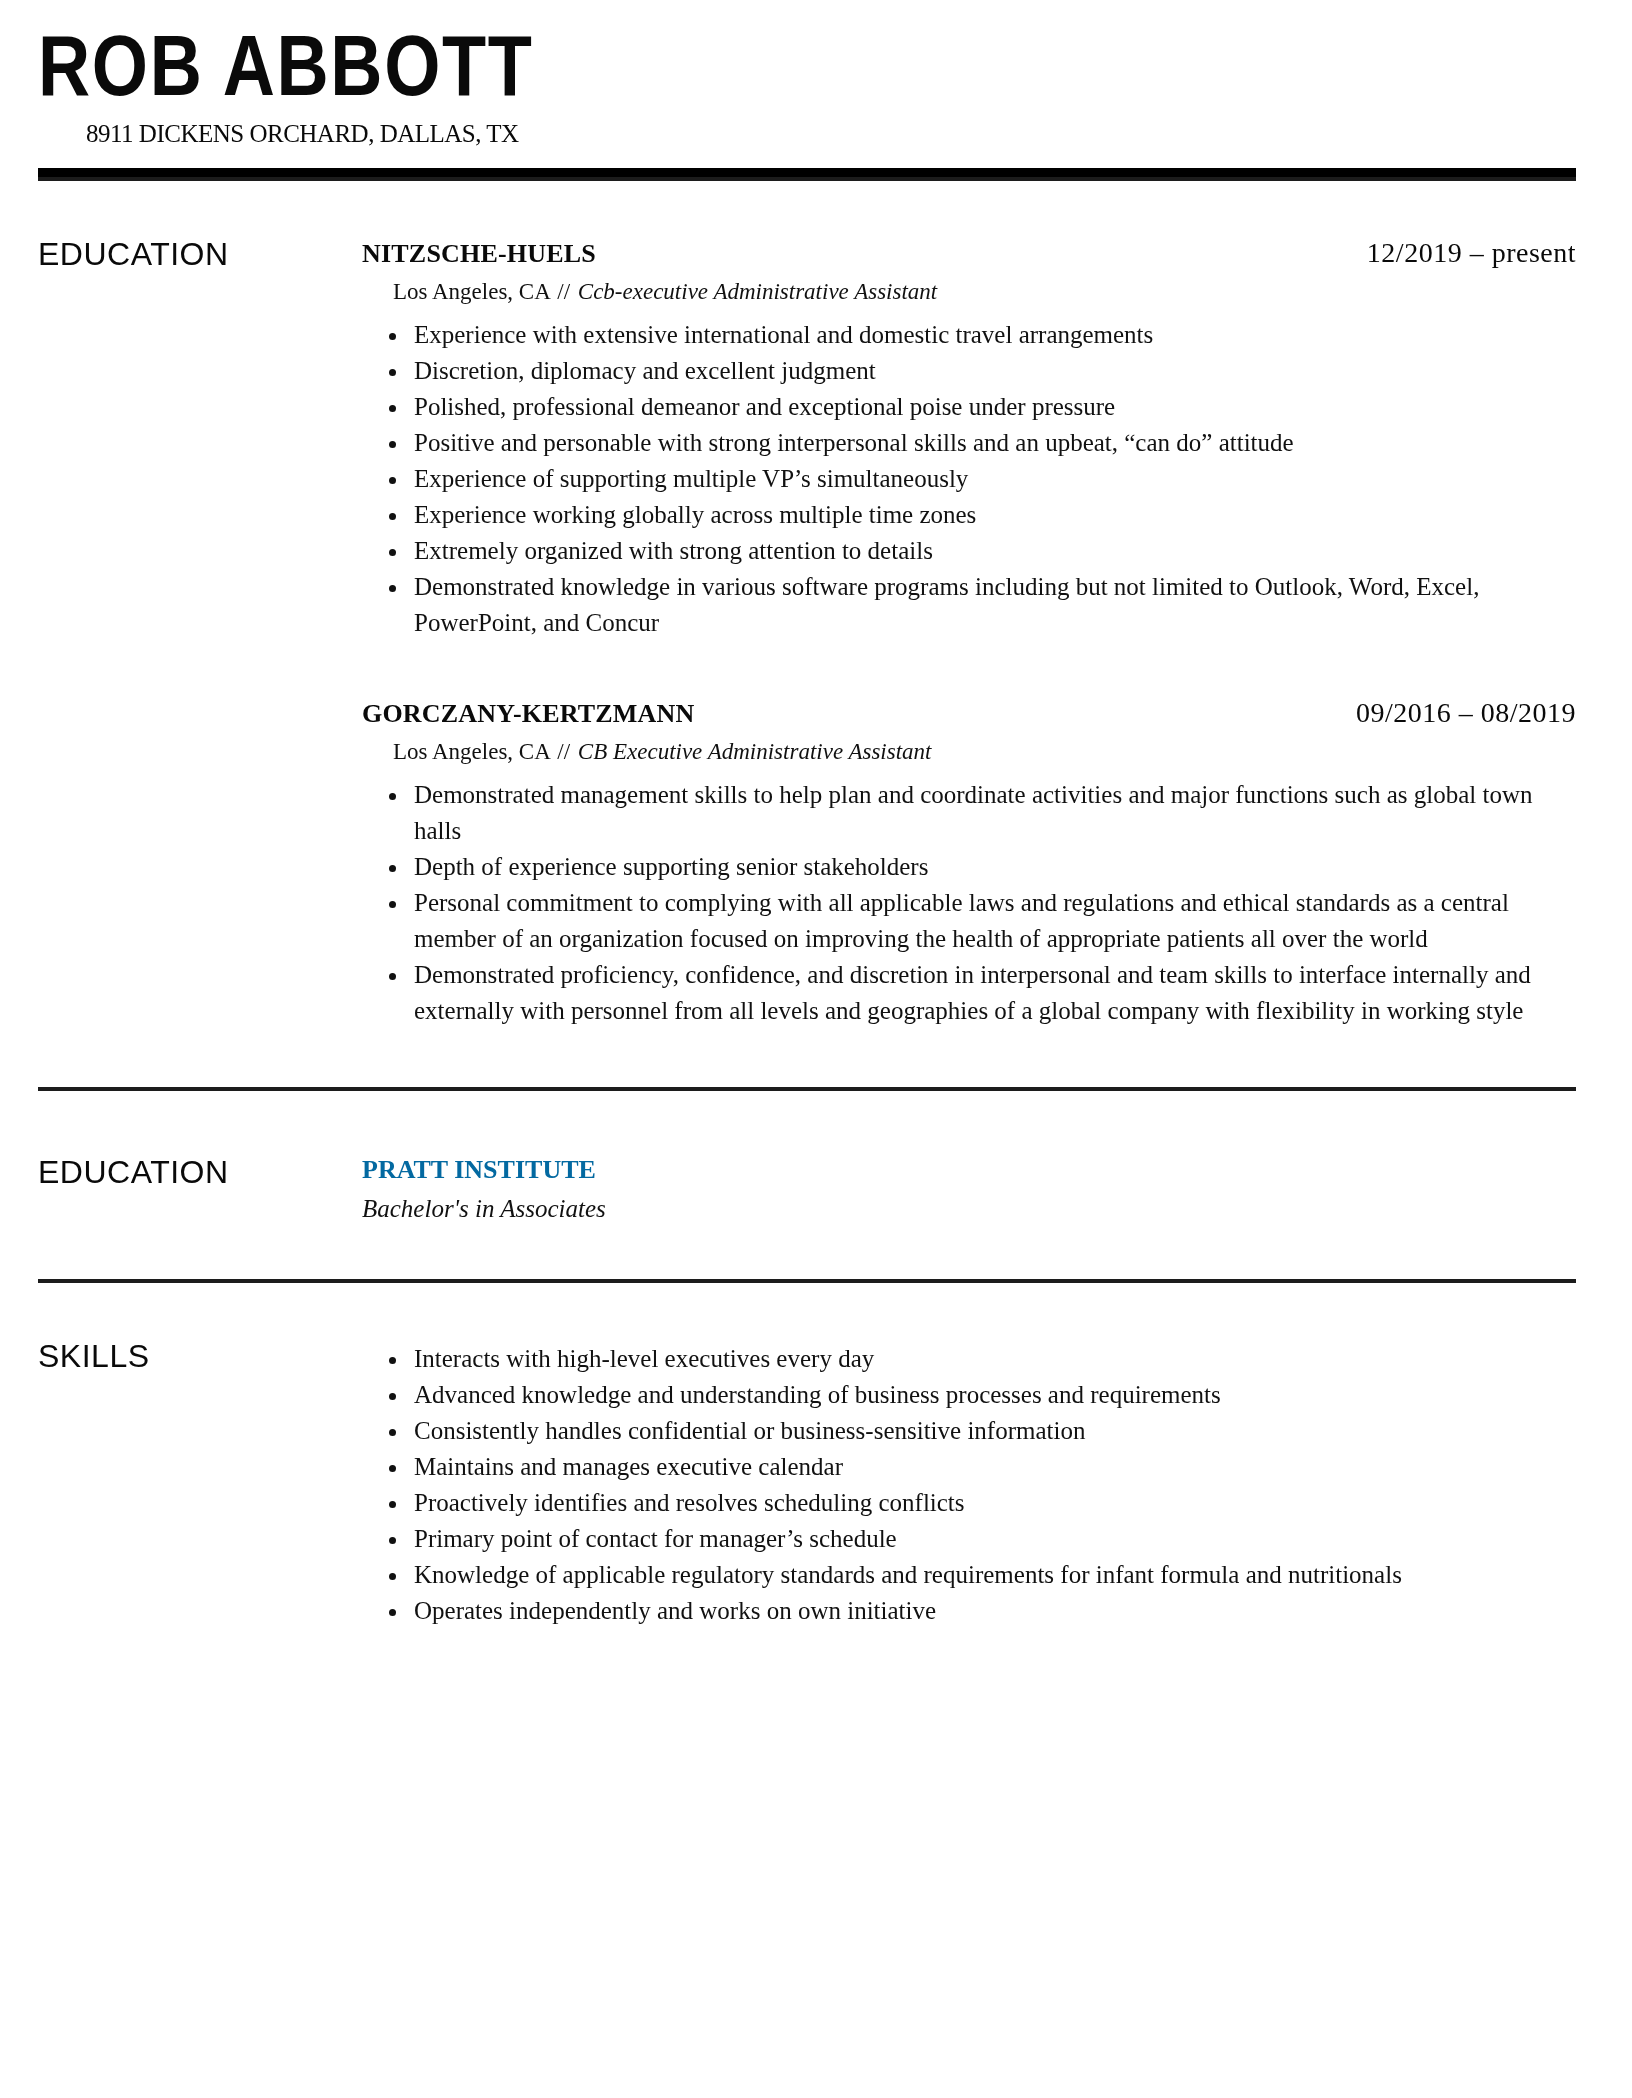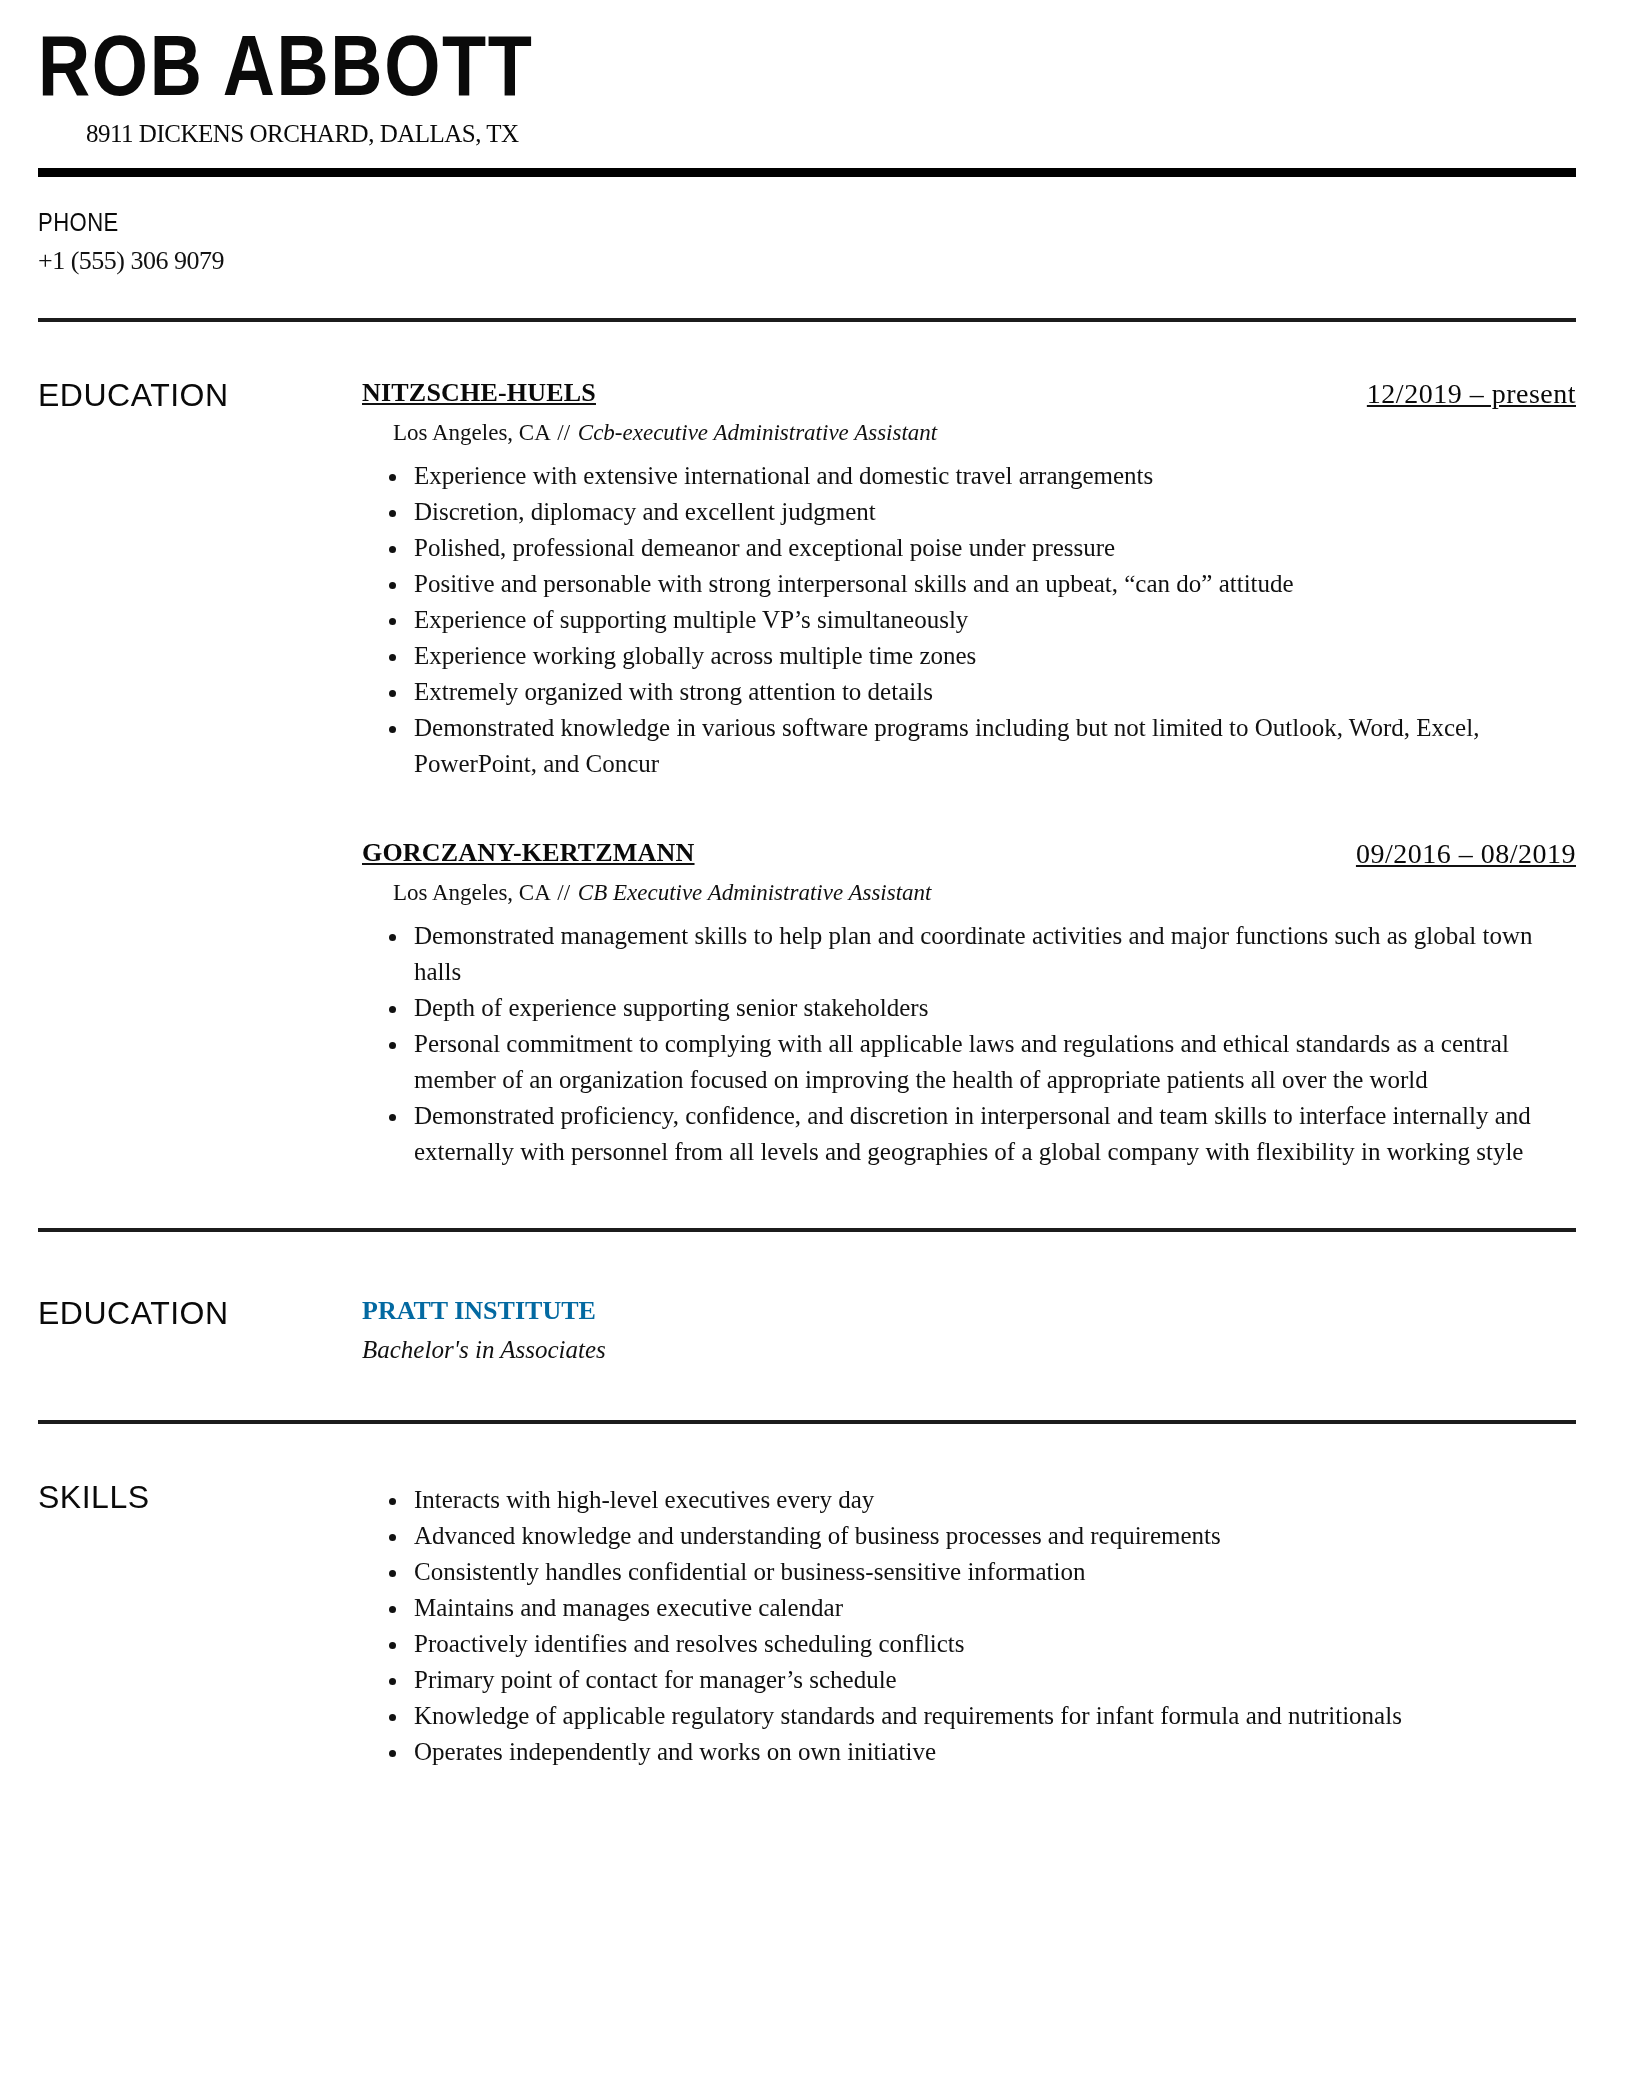--- a/index.html
+++ b/index.html
@@ -78,22 +78,21 @@
     letter-spacing: 0.5px;
   }
   .divider-jobs { margin-top: 58px; }
   .divider-edu  { margin-top: 56px; }
 
   
   .job + .job { margin-top: 56px; }
   .job-header {
     display: flex;
     justify-content: space-between;
-    align-items: flex-start;
-    text-decoration: underline;
+    align-items: flex-end;
   }
   .company {
     font-size: 26px;
     font-weight: bold;
     letter-spacing: 0.2px;
     color: #0a0a0a;
   }
   .dates {
     font-size: 28px;
     letter-spacing: 0.5px;
@@ -137,24 +136,20 @@
 
 <div class="page">
 
   <header>
     <h1 class="name">ROB ABBOTT</h1>
     <div class="address">8911 DICKENS ORCHARD, DALLAS, TX</div>
   </header>
 
   <div class="rule-thick"></div>
 
-  <div class="contact">
-    <div class="contact-label">PHONE</div>
-    <div class="contact-value">+1 (555) 306 9079</div>
-  </div>
 
   <div class="rule-thin"></div>
 
   <section class="section experience">
     <div class="section-label">EDUCATION</div>
     <div>
 
       <article class="job">
         <div class="job-header">
           <span class="company">NITZSCHE-HUELS</span>

